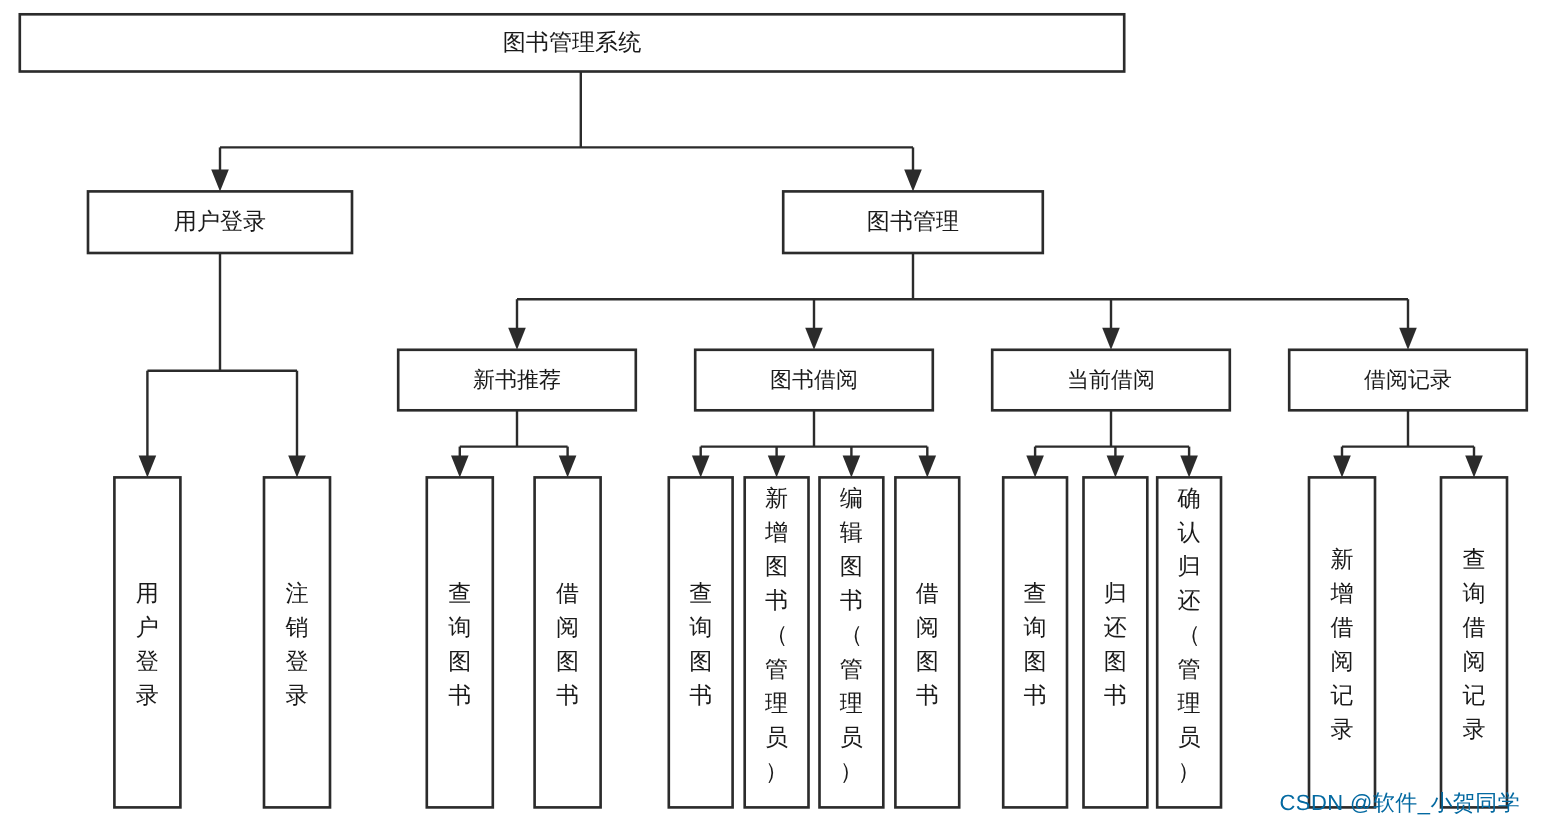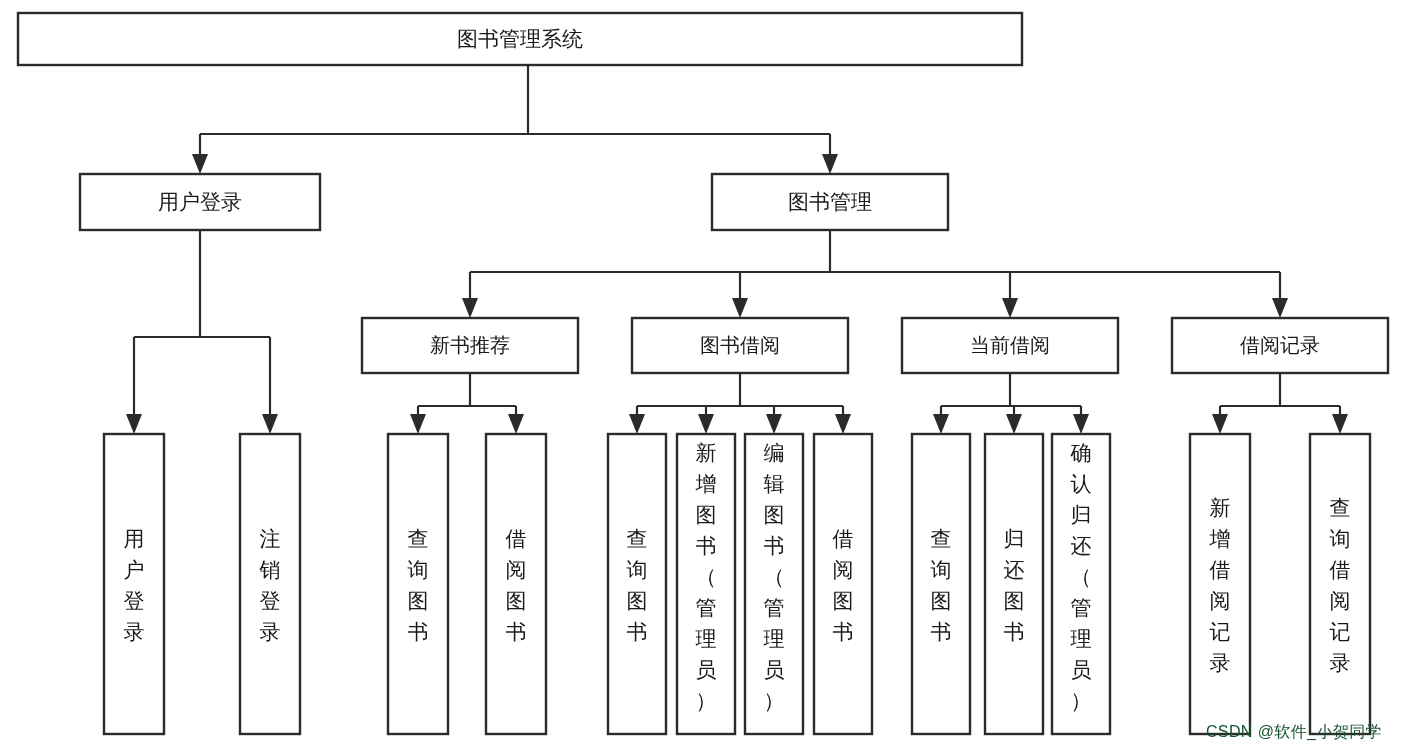--- a/index.html
+++ b/index.html
@@ -54,22 +54,22 @@
     fill: none;
   }
   .arrow-head {
     fill: #2b2b2b;
     stroke: none;
   }
   .watermark {
     position: absolute;
     right: 8px;
     bottom: 4px;
-    color: #14532d;
-    font-size: 16px;
+    color: #0369a1;
+    font-size: 20px;
     font-family: "Liberation Sans", "DejaVu Sans", sans-serif;
     letter-spacing: 0.4px;
     white-space: nowrap;
     pointer-events: none;
   }
 </style>
 </head>
 <body>
 
 <div id="diagram-root">

